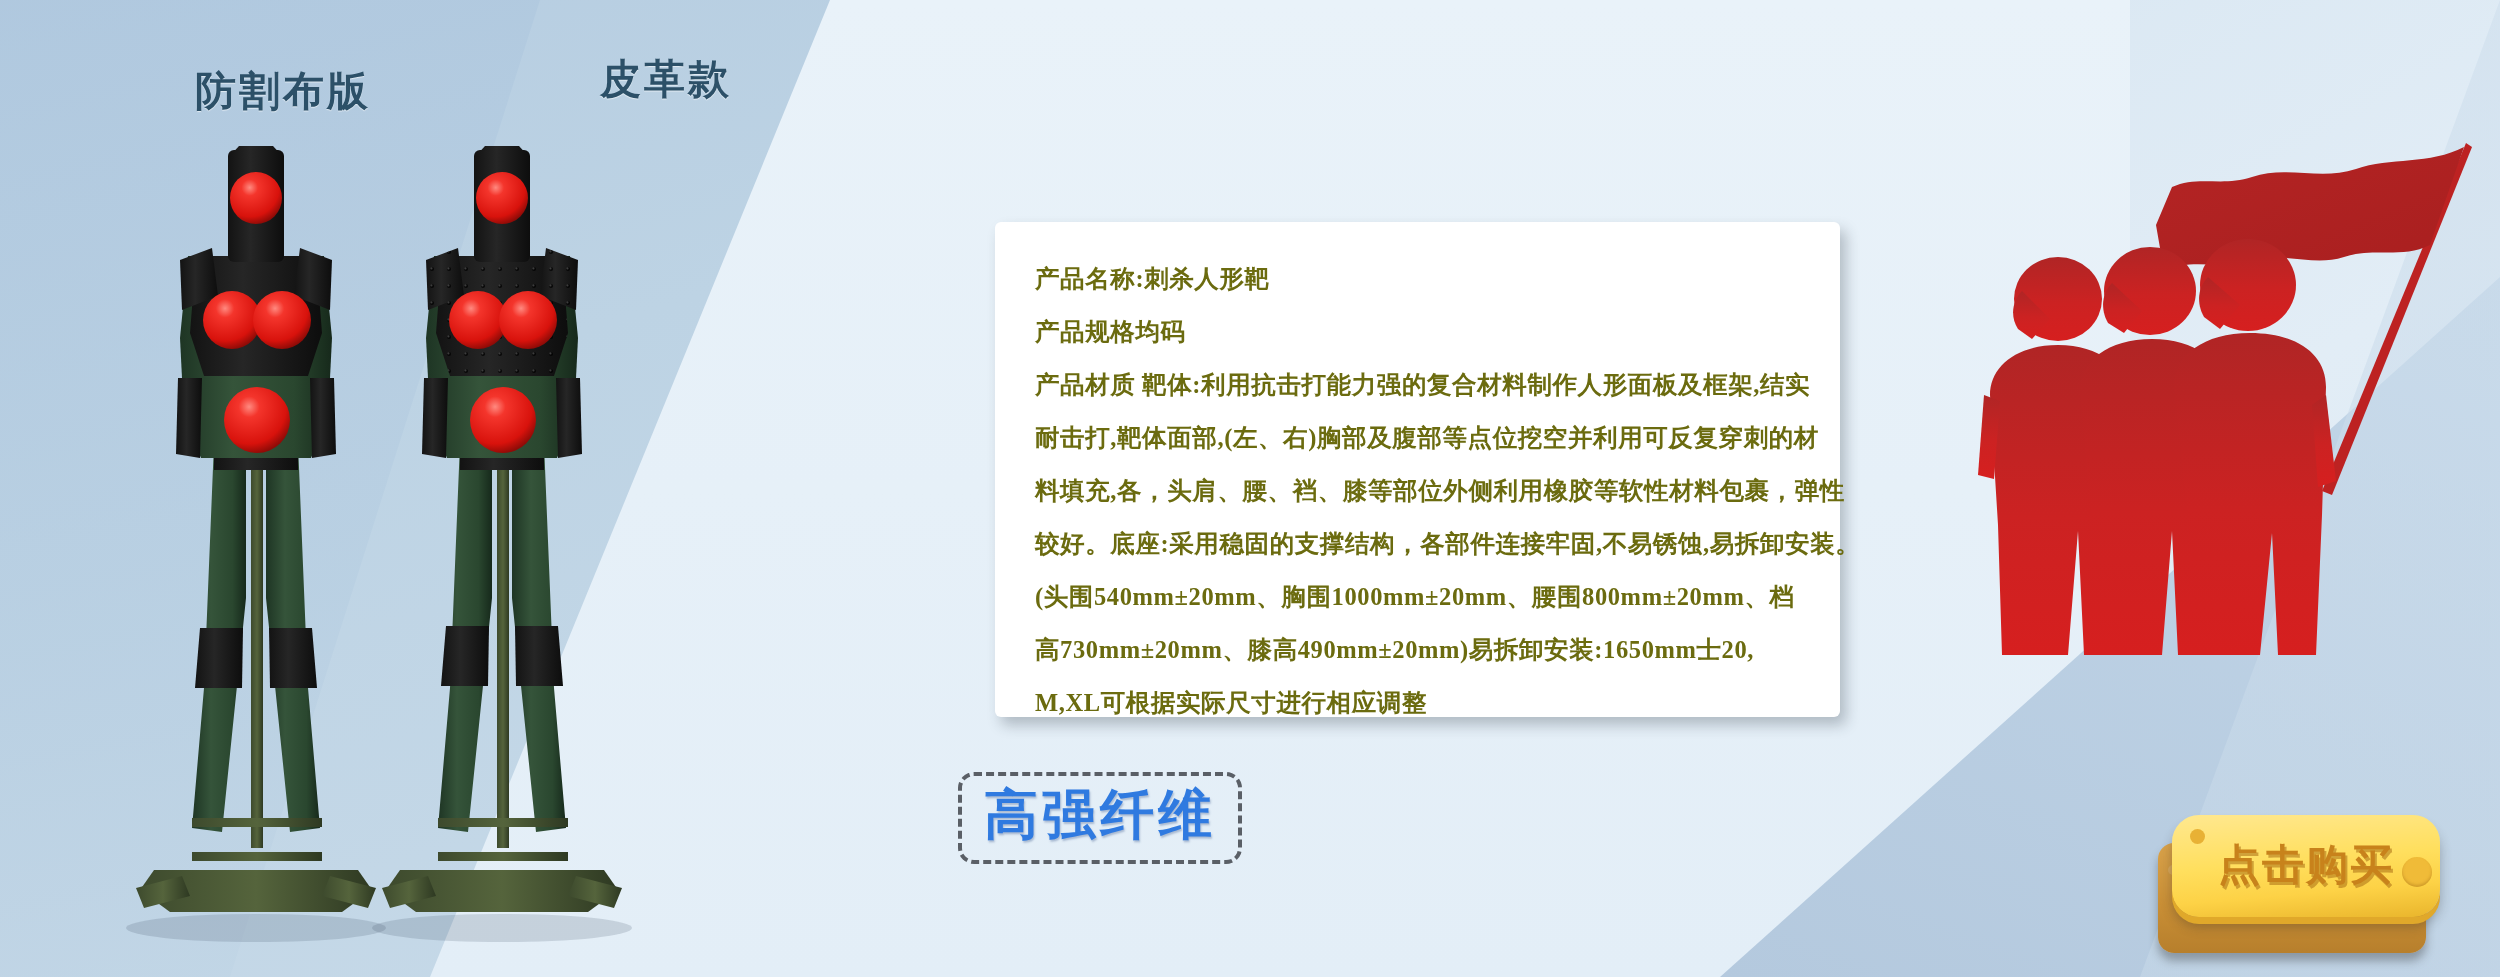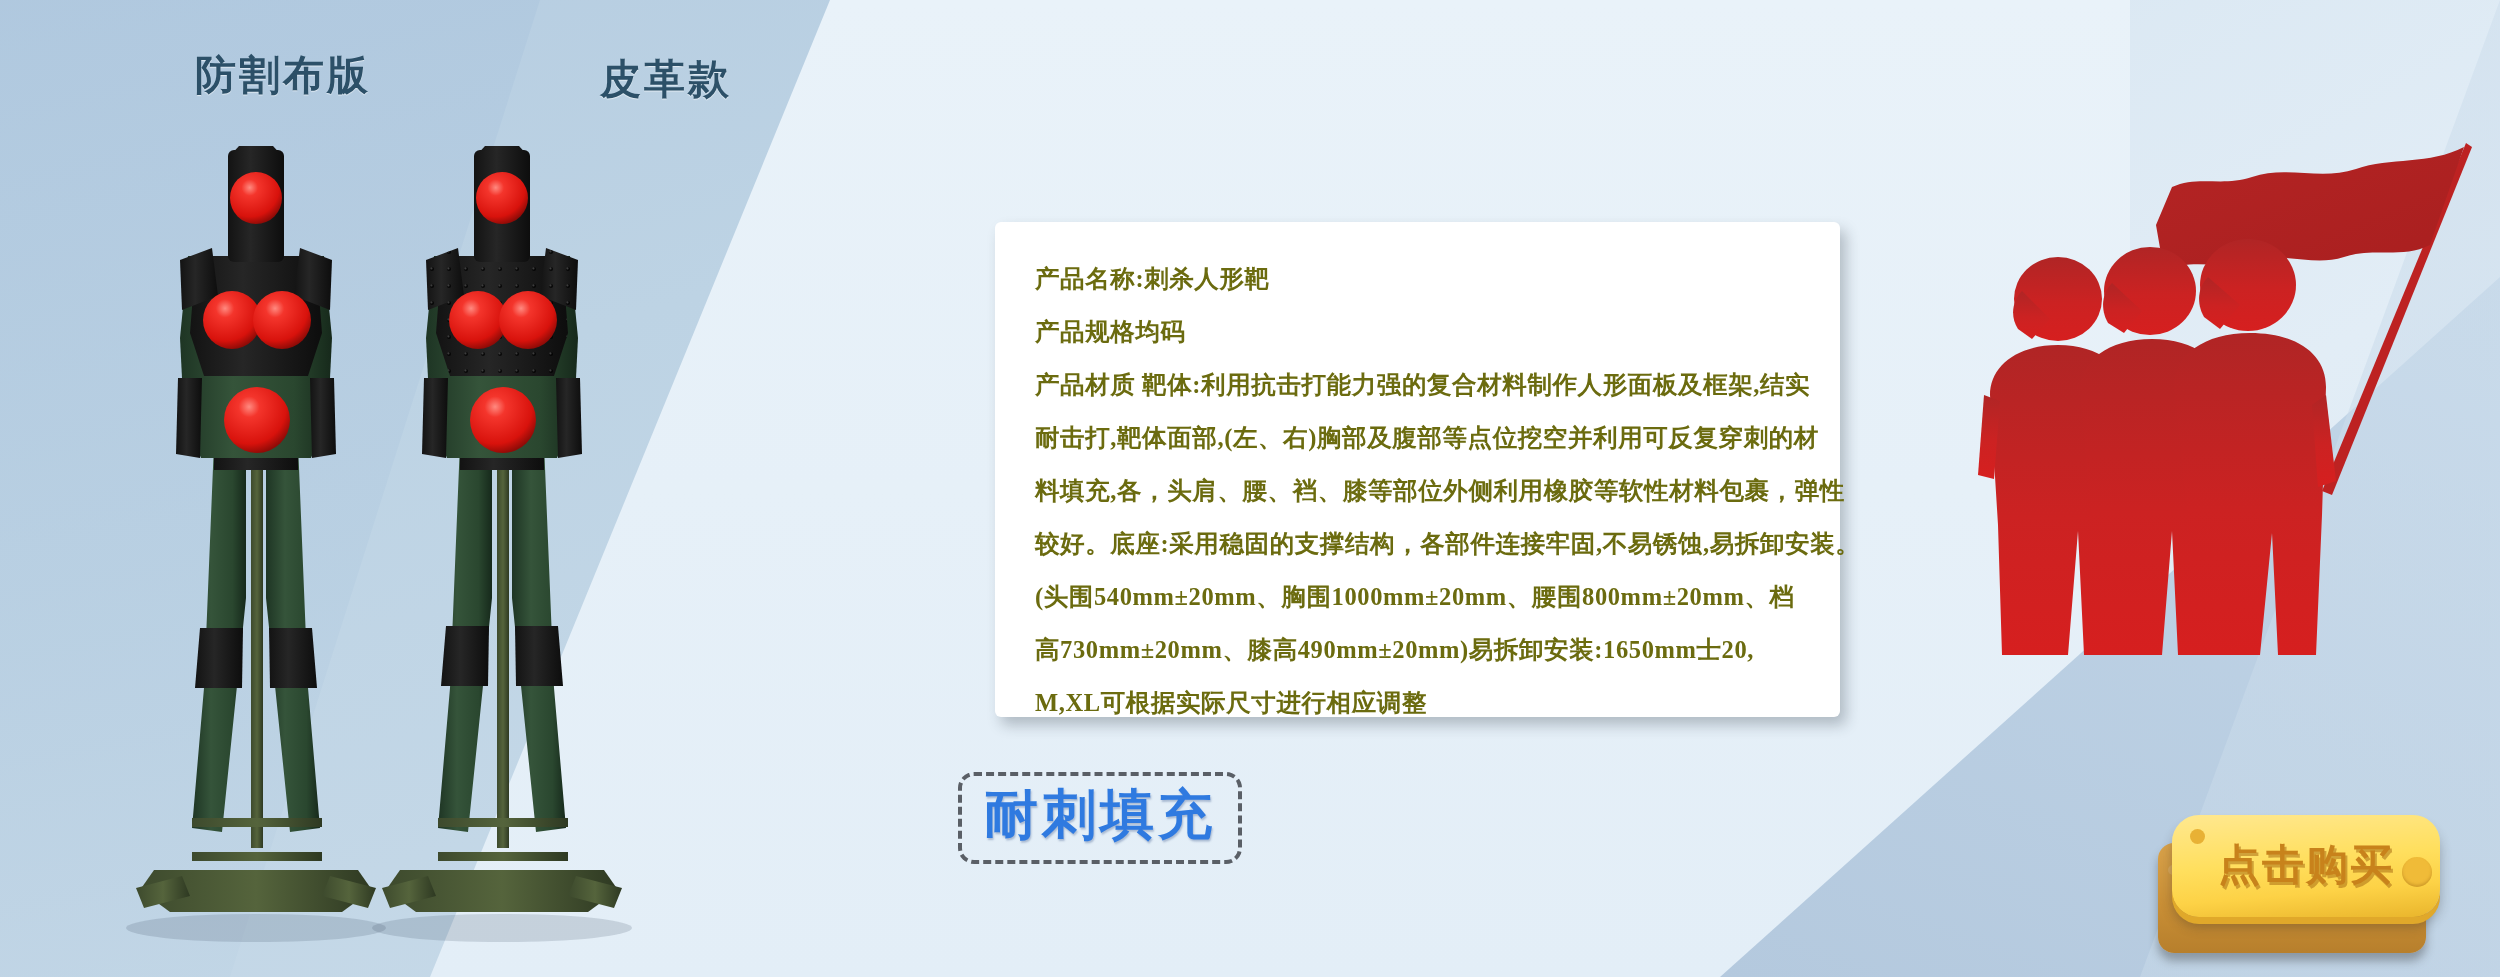--- a/index.html
+++ b/index.html
@@ -49,21 +49,21 @@
   }
 
   
   .variant-label {
     position:absolute; color:#2c5068;
     font-family:"Liberation Serif","DejaVu Serif",serif;
     font-weight:bold; font-size:41px; letter-spacing:3px;
     text-shadow:0 1px 1px rgba(255,255,255,.6);
     white-space:nowrap;
   }
-  #label-cloth { left:195px; top:48px; }
+  #label-cloth { left:195px; top:64px; }
   #label-leather { left:600px; top:52px;text-align:center; }
 
   
   .headline {
     position:absolute; left:852px; top:16px;
     font-family:"DejaVu Sans","Liberation Sans",sans-serif;
     font-weight:bold;
     font-size:118px;
     line-height:1.04;
     letter-spacing:4px;
@@ -293,21 +293,21 @@
     <div class="info-line">产品材质  靶体:利用抗击打能力强的复合材料制作人形面板及框架,结实</div>
     <div class="info-line">耐击打,靶体面部,(左、右)胸部及腹部等点位挖空并利用可反复穿刺的材</div>
     <div class="info-line">料填充,各，头肩、腰、裆、膝等部位外侧利用橡胶等软性材料包裹，弹性</div>
     <div class="info-line">较好。底座:采用稳固的支撑结构，各部件连接牢固,不易锈蚀,易拆卸安装。</div>
     <div class="info-line">(头围540mm±20mm、胸围1000mm±20mm、腰围800mm±20mm、档</div>
     <div class="info-line">高730mm±20mm、膝高490mm±20mm)易拆卸安装:1650mm士20,</div>
     <div class="info-line">M,XL可根据实际尺寸进行相应调整</div>
   </div>
 
   <div class="badges">
-    <div class="badge">耐刺填充</div>
+    <div class="badge">高强纤维</div>
   </div>
 
   <svg class="soldiers" viewBox="0 0 540 560" xmlns="http://www.w3.org/2000/svg">
     <defs>
       <linearGradient id="gRed" x1="0" y1="0" x2="0" y2="1">
         <stop offset="0" stop-color="#b02525"></stop>
           <stop offset=".55" stop-color="#cc2222"></stop>
         <stop offset="1" stop-color="#d61f1f"></stop>
       </linearGradient>
       <linearGradient id="gRedFlag" x1="0" y1="0" x2="1" y2="1">

